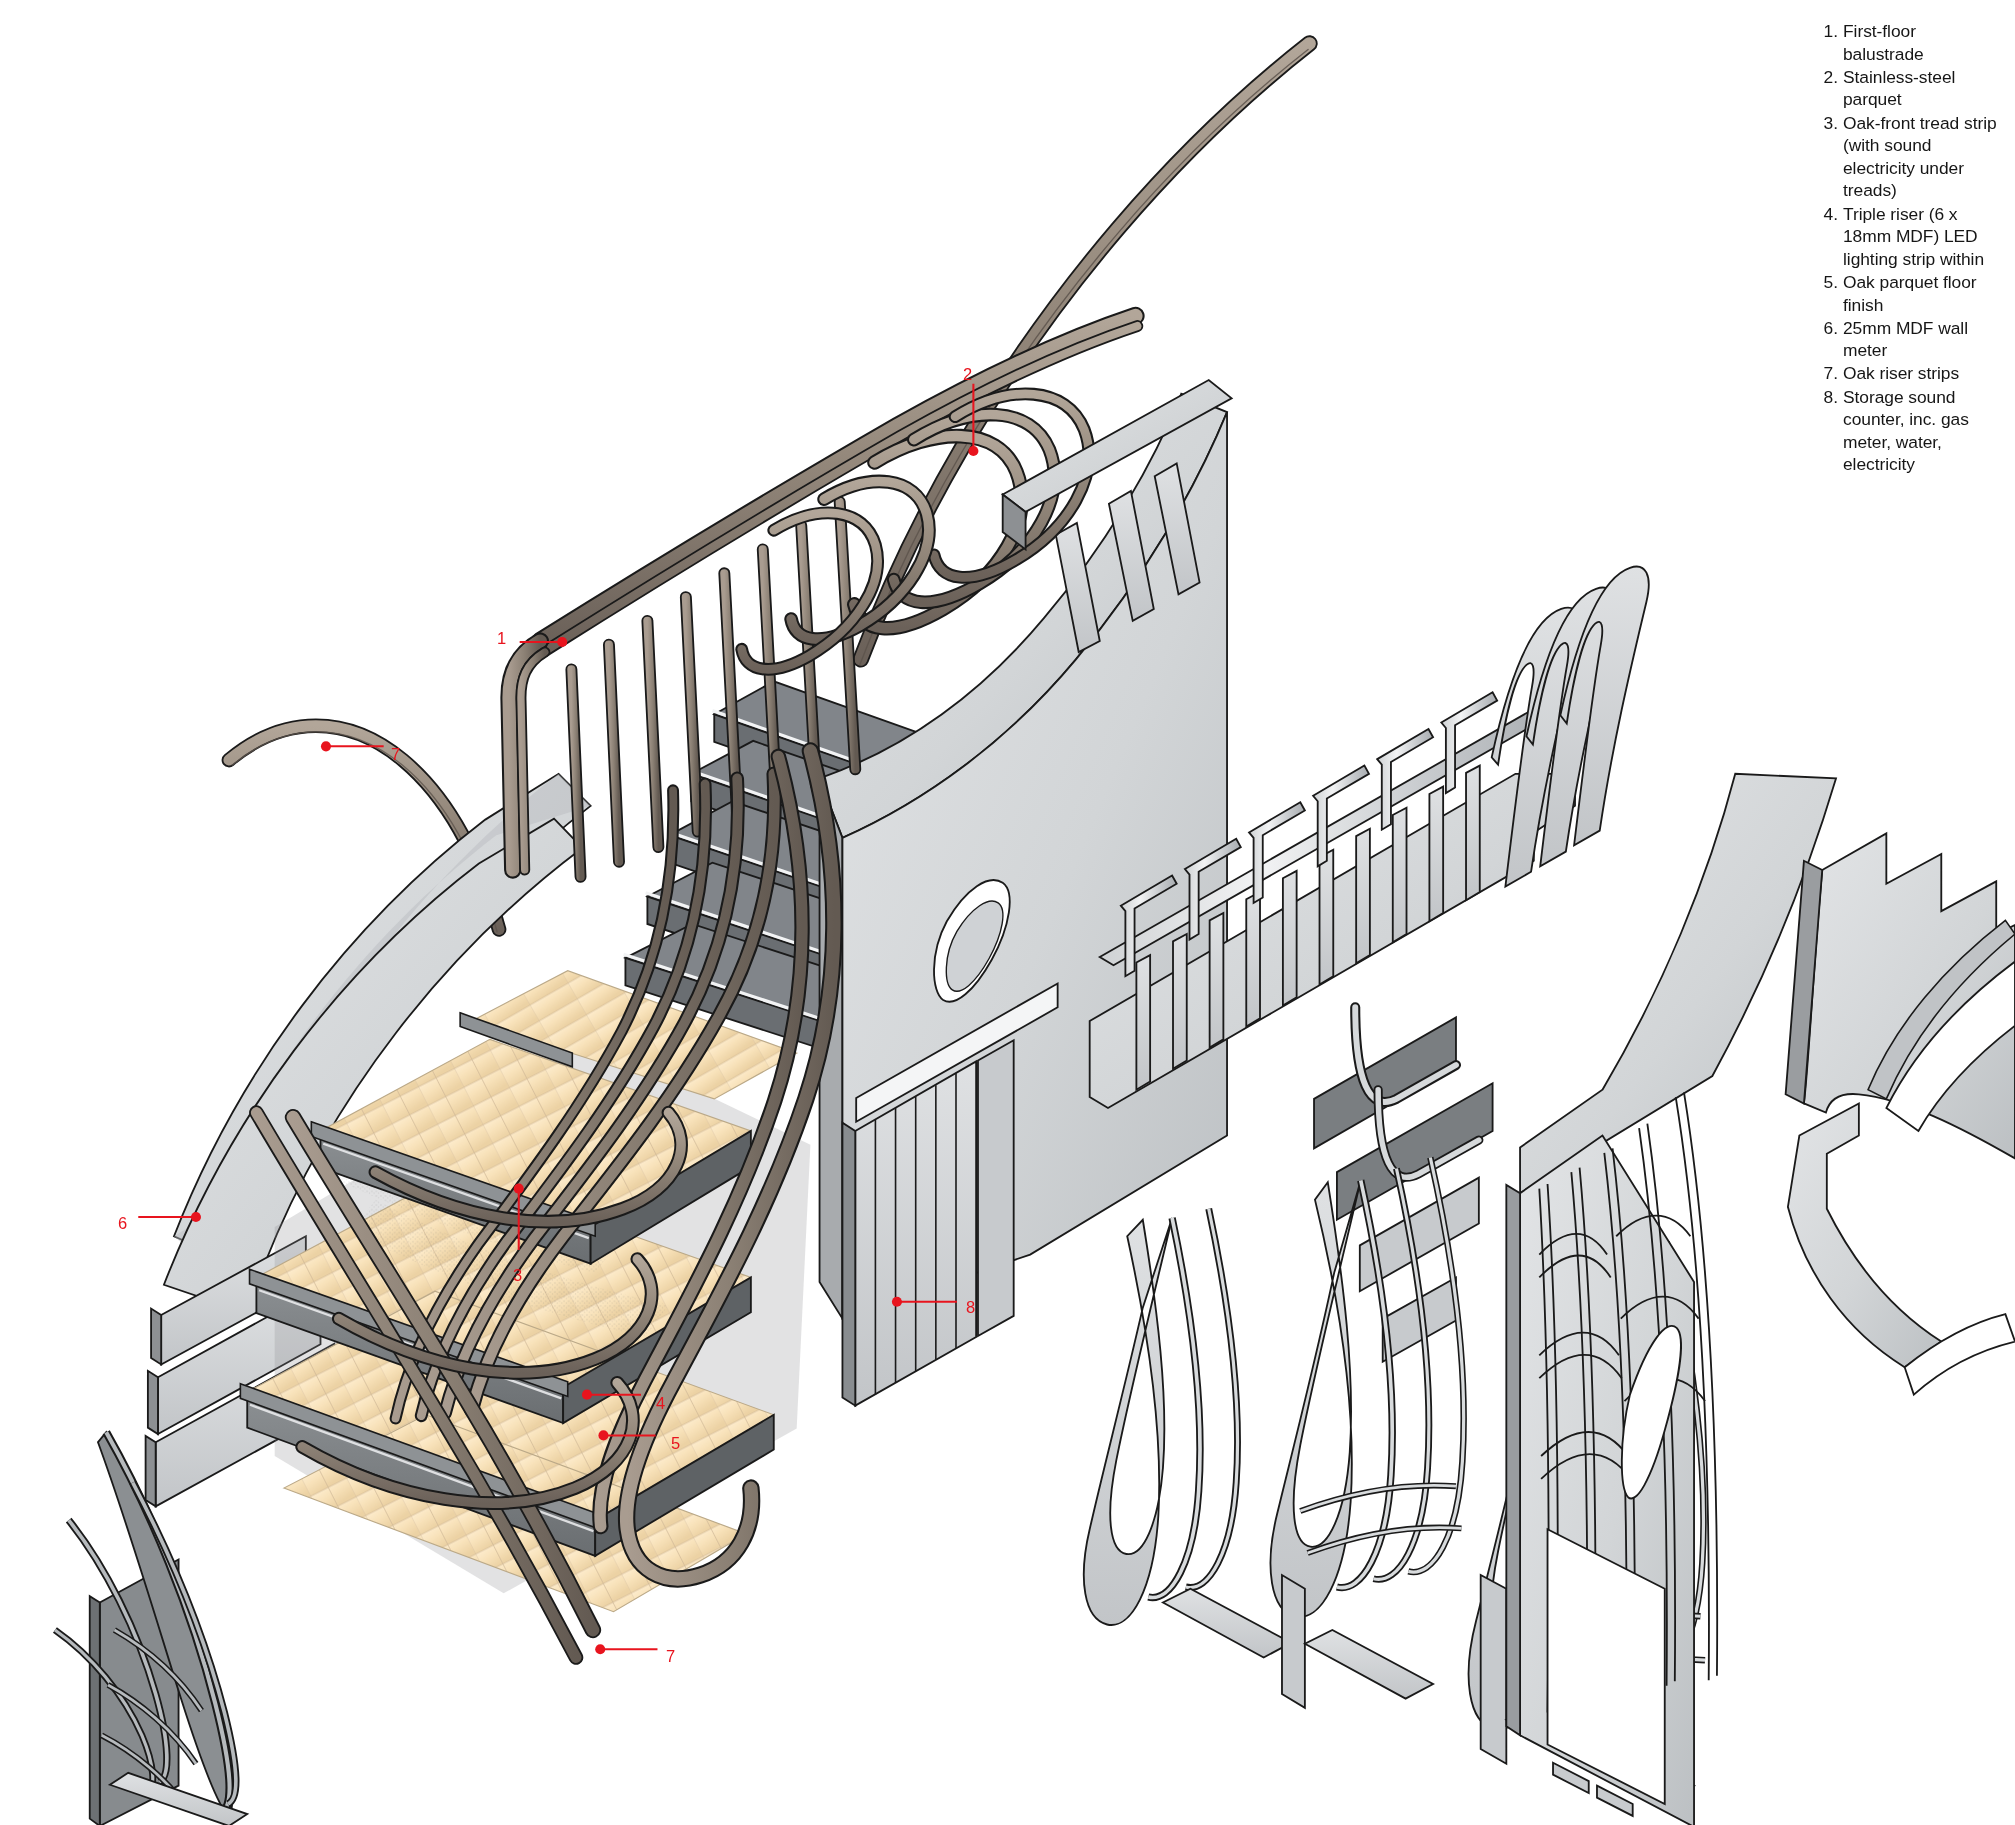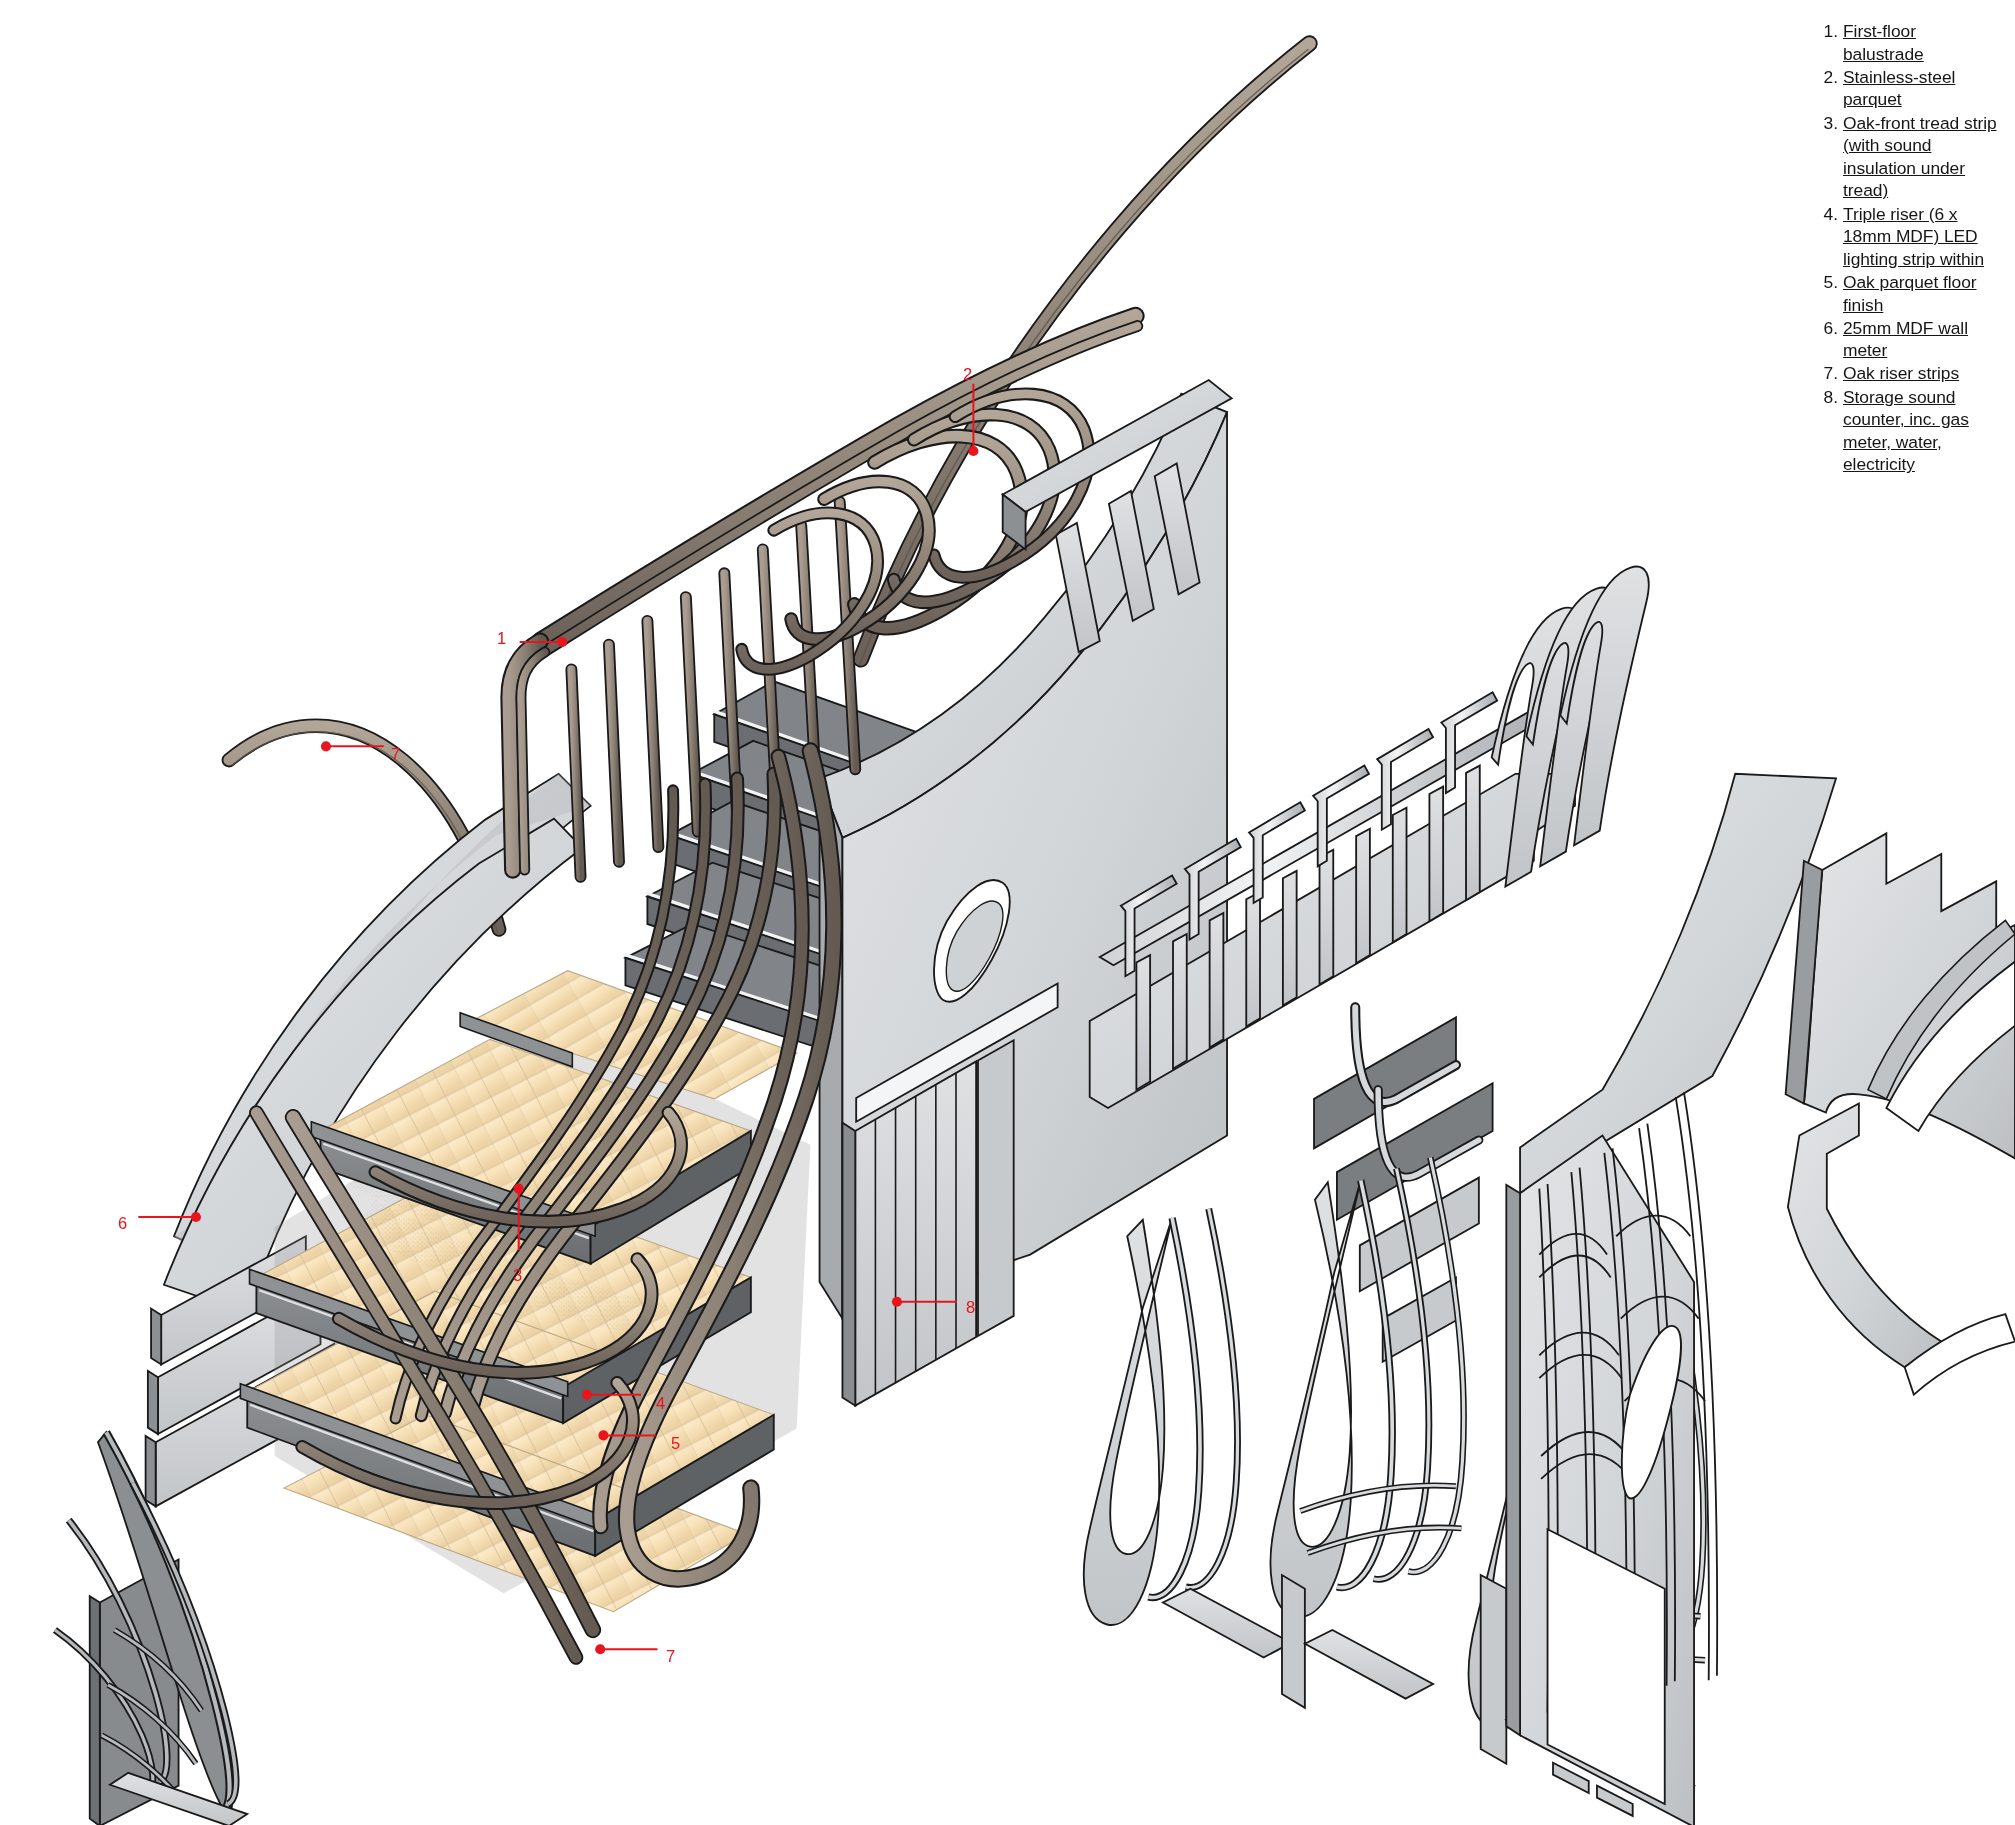--- a/index.html
+++ b/index.html
@@ -45,21 +45,20 @@
     margin: 0 0 0.5px 0;
   }
   #legend .num {
     flex: 0 0 auto;
     width: 24px;
     text-align: right;
     padding-right: 5px;
   }
   #legend .txt {
     flex: 1 1 auto;
-    text-decoration: underline;
   }
   
   .callout-label {
     position: absolute;
     color: #e8141e;
     font-family: "Liberation Sans", sans-serif;
     font-size: 16.5px;
     line-height: 1;
     white-space: nowrap;
     user-select: none;
@@ -648,21 +647,21 @@
         <li>
           <span class="num">1.</span>
           <span class="txt">First-floor balustrade</span>
         </li>
         <li>
           <span class="num">2.</span>
           <span class="txt">Stainless-steel parquet</span>
         </li>
         <li>
           <span class="num">3.</span>
-          <span class="txt">Oak-front tread strip (with sound insulation under tread)</span>
+          <span class="txt">Oak-front tread strip (with sound electricity under treads)</span>
         </li>
         <li>
           <span class="num">4.</span>
           <span class="txt">Triple riser (6 x 18mm MDF) LED lighting strip within</span>
         </li>
         <li>
           <span class="num">5.</span>
           <span class="txt">Oak parquet floor finish</span>
         </li>
         <li>

